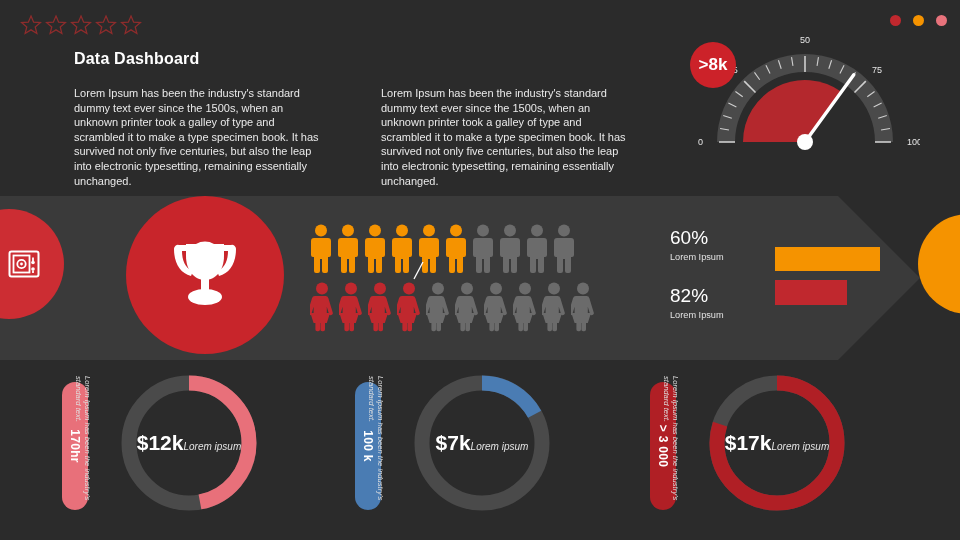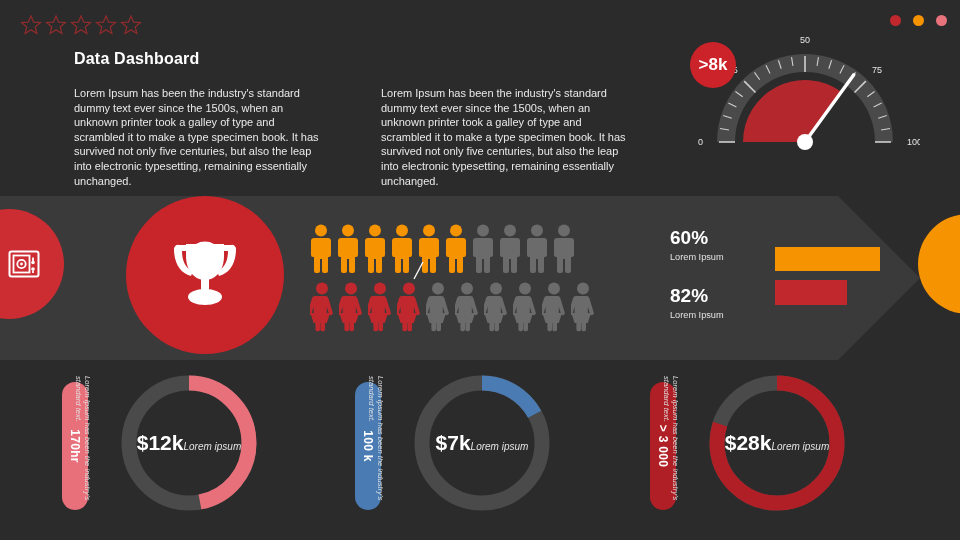--- a/index.html
+++ b/index.html
@@ -48,21 +48,21 @@
      background:#f59300;}
 
   
   .picto{position:absolute;left:310px;}
   .picto-row{display:flex;gap:5px;}
   .row-male{top:224px;}
   .row-female{top:282px;}
   .pointer-line{position:absolute;left:413px;top:262px;width:12px;height:18px;}
 
   .statgroup{position:absolute;}
-  .stat-pct{font-size:19px;font-weight:bold;line-height:20px;}
+  .stat-pct{font-size:19px;font-weight:normal;line-height:20px;}
   .stat-sub{font-size:9.2px;color:#e2e2e2;margin-top:4px;}
   .sg1{left:670px;top:228px;}
   .sg2{left:670px;top:286px;}
   .bar{position:absolute;}
   .bar1{left:775px;top:247px;width:105px;height:24px;background:#f59300;}
   .bar2{left:775px;top:280px;width:72px;height:25px;background:#c0282e;}
 
   
   .kpi{position:absolute;top:368px;height:168px;}
   .k1{left:62px;}
@@ -321,19 +321,19 @@
     <div class="pill" id="pill2" style="background: rgb(176, 31, 37);">
       <span>&gt; 3 000</span>
     </div>
     <div class="vtext">Lorem Ipsum has been the industry's standard text.</div>
     <div class="donut">
       <svg width="150" height="150" viewBox="0 0 150 150" id="donut2">
           <circle cx="75" cy="75" r="60" fill="none" stroke="#4a4a4a" stroke-width="15"></circle>
           <circle cx="75" cy="75" r="60" fill="none" stroke="#b01f25" stroke-width="15" stroke-dasharray="301.59289474462014 376.99111843077515" transform="rotate(-90 75 75)"></circle>
         </svg>
       <div class="donut-center">
-        <div class="donut-value">$28k</div>
+        <div class="donut-value">$17k</div>
         <div class="donut-label">Lorem ipsum</div>
       </div>
     </div>
   </div>
 
 </div>
 
 </body></html>

